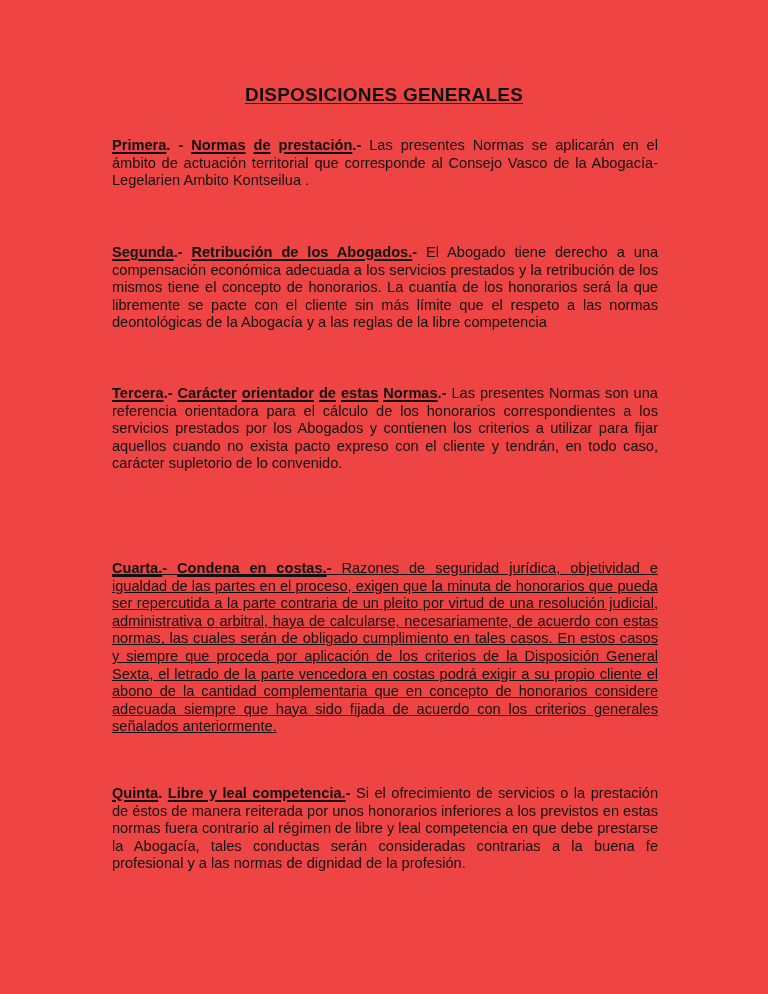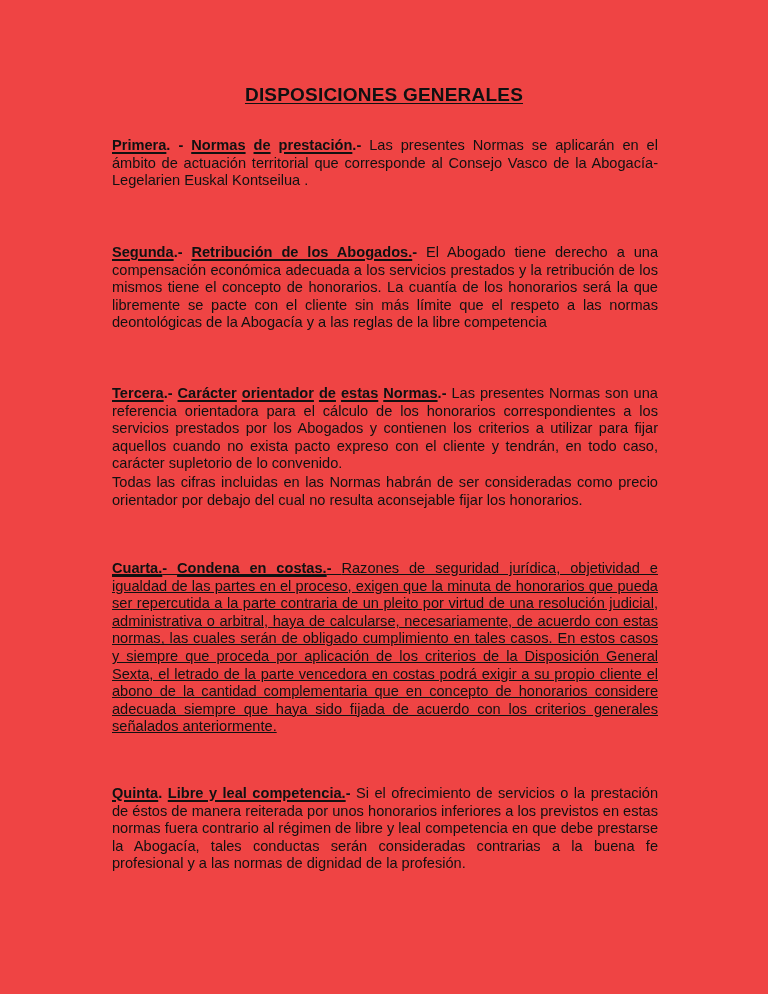--- a/index.html
+++ b/index.html
@@ -60,25 +60,24 @@
     #p4 { top: 560px; text-decoration: underline; }
     #p5 { top: 785px; }
   </style>
 </head>
 <body>
 
 <div class="page">
 
   <h1 class="title">DISPOSICIONES GENERALES</h1>
 
-  <p class="para" id="p1"><span class="h"><span class="u">Primera</span><span>. - </span><span class="u">Normas</span> <span class="u">de</span> <span class="u">prestación</span><span>.- </span></span><span>Las presentes Normas se aplicarán en el ámbito de actuación territorial que corresponde al Consejo Vasco de la Abogacía-Legelarien Euskal Kontseilua .</span></p>
+  <p class="para" id="p1"><span class="h"><span class="u">Primera</span><span>. - </span><span class="u">Normas</span> <span class="u">de</span> <span class="u">prestación</span><span>.- </span></span><span>Las presentes Normas se aplicarán en el ámbito de actuación territorial que corresponde al Consejo Vasco de la Abogacía-Legelarien Ambito Kontseilua .</span></p>
 
   <p class="para" id="p2"><span class="h"><span class="u">Segunda</span><span>.- </span><span class="u">Retribución de los Abogados.</span><span>- </span></span><span>El Abogado tiene derecho a una compensación económica adecuada a los servicios prestados y la retribución de los mismos tiene el concepto de honorarios. La cuantía de los honorarios será la que libremente se pacte con el cliente sin más límite que el respeto a las normas deontológicas de la Abogacía y a las reglas de la libre competencia</span></p>
 
   <p class="para" id="p3"><span class="h"><span class="u">Tercera</span><span>.- </span><span class="u">Carácter</span> <span class="u">orientador</span> <span class="u">de</span> <span class="u">estas</span> <span class="u">Normas</span><span>.- </span></span><span>Las presentes Normas son una referencia orientadora para el cálculo de los honorarios correspondientes a los servicios prestados por los Abogados y contienen los criterios a utilizar para fijar aquellos cuando no exista pacto expreso con el cliente y tendrán, en todo caso, carácter supletorio de lo convenido.</span></p>
 
-  <p class="para" id="p3b">Todas las cifras incluidas en las Normas habrán de ser consideradas como precio orientador por debajo del cual no resulta aconsejable fijar los honorarios.</p>
 
   <p class="para" id="p4"><span class="h"><span class="u">Cuarta.</span><span>- </span><span class="u">Condena en costas.</span><span>- </span></span><span>Razones de seguridad jurídica, objetividad e igualdad de las partes en el proceso, exigen que la minuta de honorarios que pueda ser repercutida a la parte contraria de un pleito por virtud de una resolución judicial, administrativa o arbitral, haya de calcularse, necesariamente, de acuerdo con estas normas, las cuales serán de obligado cumplimiento en tales casos. En estos casos y siempre que proceda por aplicación de los criterios de la Disposición General Sexta, el letrado de la parte vencedora en costas podrá exigir a su propio cliente el abono de la cantidad complementaria que en concepto de honorarios considere adecuada siempre que haya sido fijada de acuerdo con los criterios generales señalados anteriormente.</span></p>
 
   <p class="para" id="p5"><span class="h"><span class="u">Quinta</span><span>. </span><span class="u">Libre y leal competencia.</span><span>- </span></span><span>Si el ofrecimiento de servicios o la prestación de éstos de manera reiterada por unos honorarios inferiores a los previstos en estas normas fuera contrario al  régimen de libre y leal competencia en que debe prestarse la Abogacía, tales conductas serán consideradas contrarias a la buena fe profesional y a las normas de dignidad de la profesión.</span></p>
 
 </div>
 
 </body></html>

